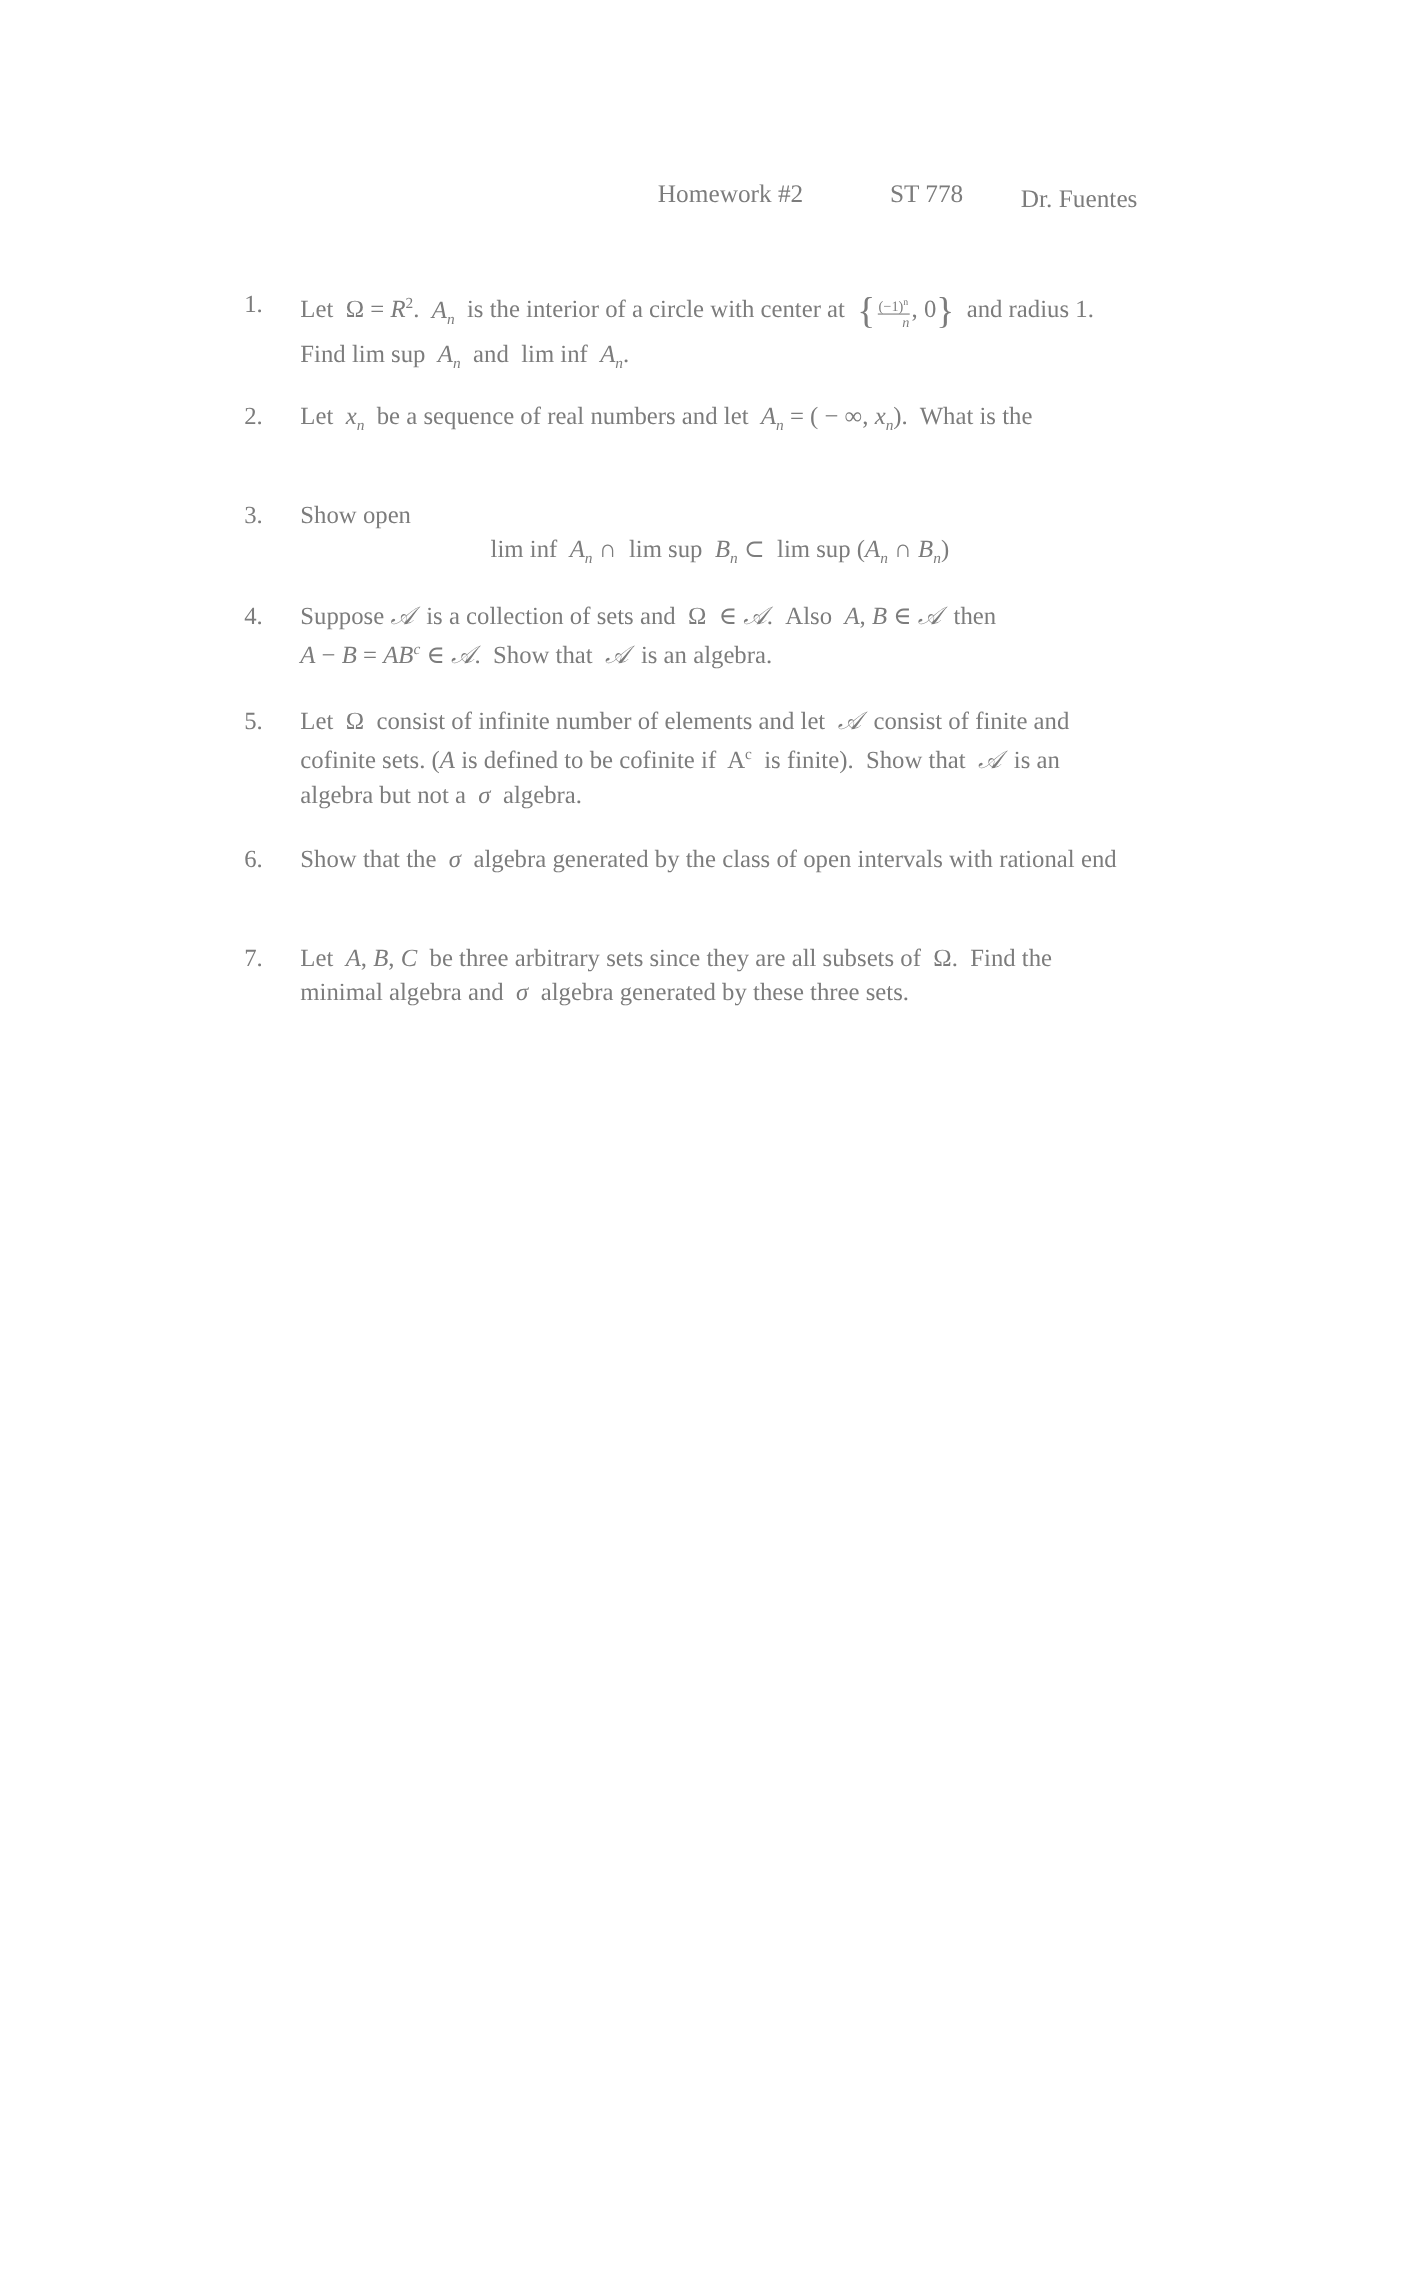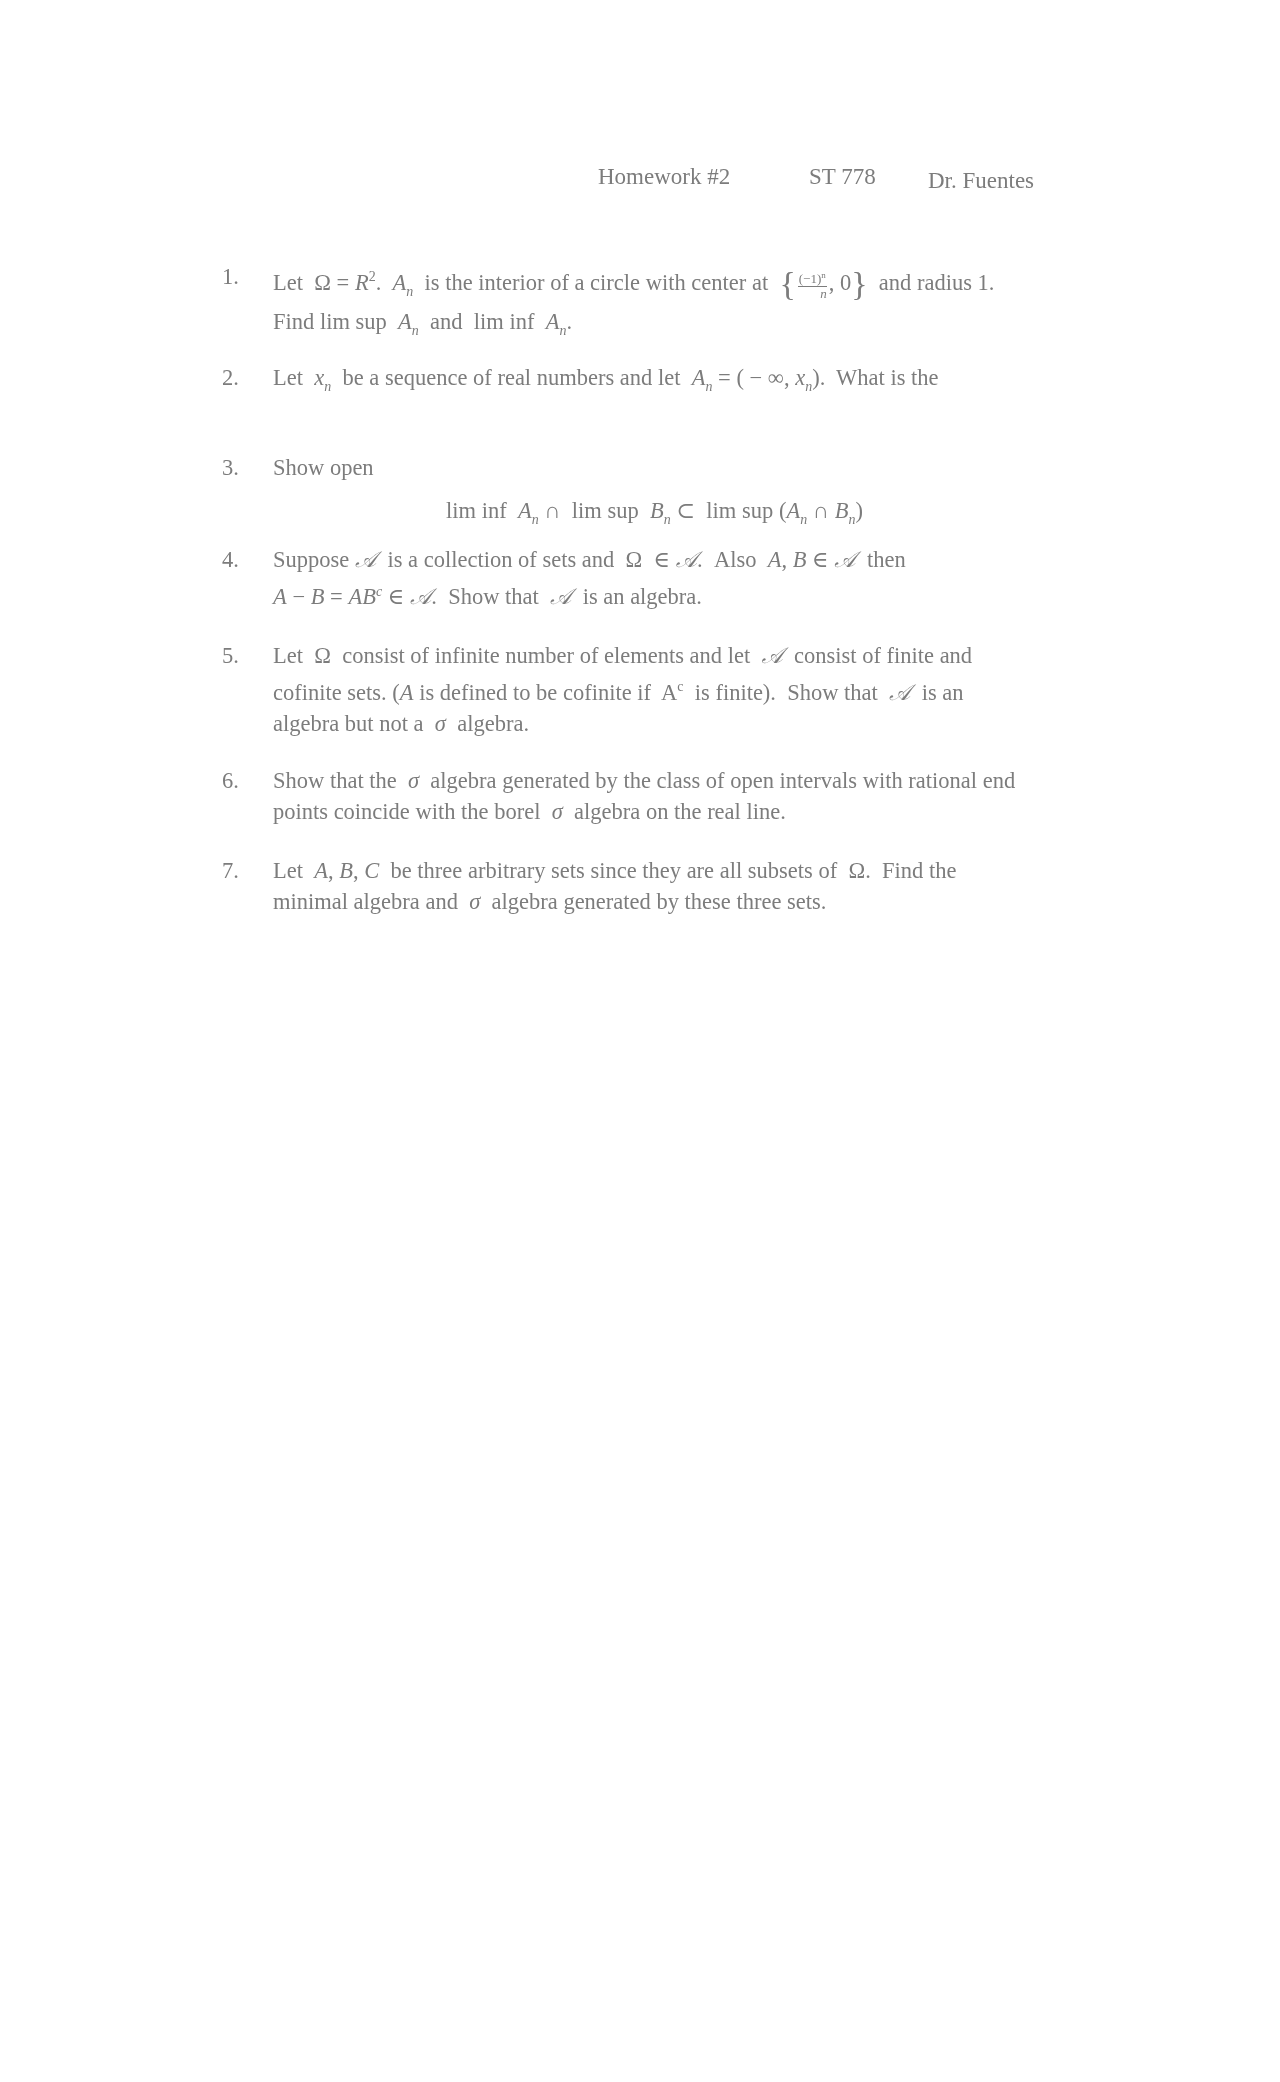--- a/index.html
+++ b/index.html
@@ -17,21 +17,21 @@
     .h-course { left: 809px; }
     .h-prof { left: 928px; top: 4px; }
     .problem {
       position: absolute; left: 222px; width: 920px;
       font-size: 22.5px; line-height: 31px;
     }
     .problem .num { position: absolute; left: 0; top: 0; }
     .problem .body { margin-left: 51px; }
     .problem .line { white-space: nowrap; display: block; }
     i.m { font-style: italic; }
-    .display { display: block; white-space: nowrap; margin-left: 173px; margin-top: 12px; }
+    .display { display: block; white-space: nowrap; margin-left: 173px; margin-top: 0px; }
     .frac { display: inline-block; vertical-align: middle; text-align: right; font-size: 13px; line-height: 13px; margin: 0 2px; }
     .frac .n { display: block; border-bottom: 1px solid #7c7c7c; padding: 0 1px; }
     .frac .d { display: block; font-style: italic; }
     .brace { font-size: 34px; vertical-align: middle; line-height: 0; }
     sup { font-size: 14px; }
     sub { font-size: 14px; }
   </style>
 </head>
 <body>
 
@@ -78,21 +78,20 @@
     <span class="line">Let&nbsp; Ω&nbsp; consist of infinite number of elements and let&nbsp; <i class="m">𝒜</i>&nbsp; consist of finite and</span>
     <span class="line">cofinite sets. (<i class="m">A</i> is defined to be cofinite if&nbsp; A<sup>c</sup>&nbsp; is finite).&nbsp; Show that&nbsp; <i class="m">𝒜</i>&nbsp; is an</span>
     <span class="line">algebra but not a&nbsp; <i class="m">σ</i>&nbsp; algebra.</span>
   </div>
 </div>
 
 <div class="problem" style="top:765px;">
   <span class="num">6.</span>
   <div class="body">
     <span class="line">Show that the&nbsp; <i class="m">σ</i>&nbsp; algebra generated by the class of open intervals with rational end</span>
-    <span class="line">points coincide with the borel&nbsp; <i class="m">σ</i>&nbsp; algebra on the real line.</span>
   </div>
 </div>
 
 <div class="problem" style="top:855px;">
   <span class="num">7.</span>
   <div class="body">
     <span class="line">Let&nbsp; <i class="m">A</i>, <i class="m">B</i>, <i class="m">C</i>&nbsp; be three arbitrary sets since they are all subsets of&nbsp; Ω.&nbsp; Find the</span>
     <span class="line">minimal algebra and&nbsp; <i class="m">σ</i>&nbsp; algebra generated by these three sets.</span>
   </div>
 </div>

